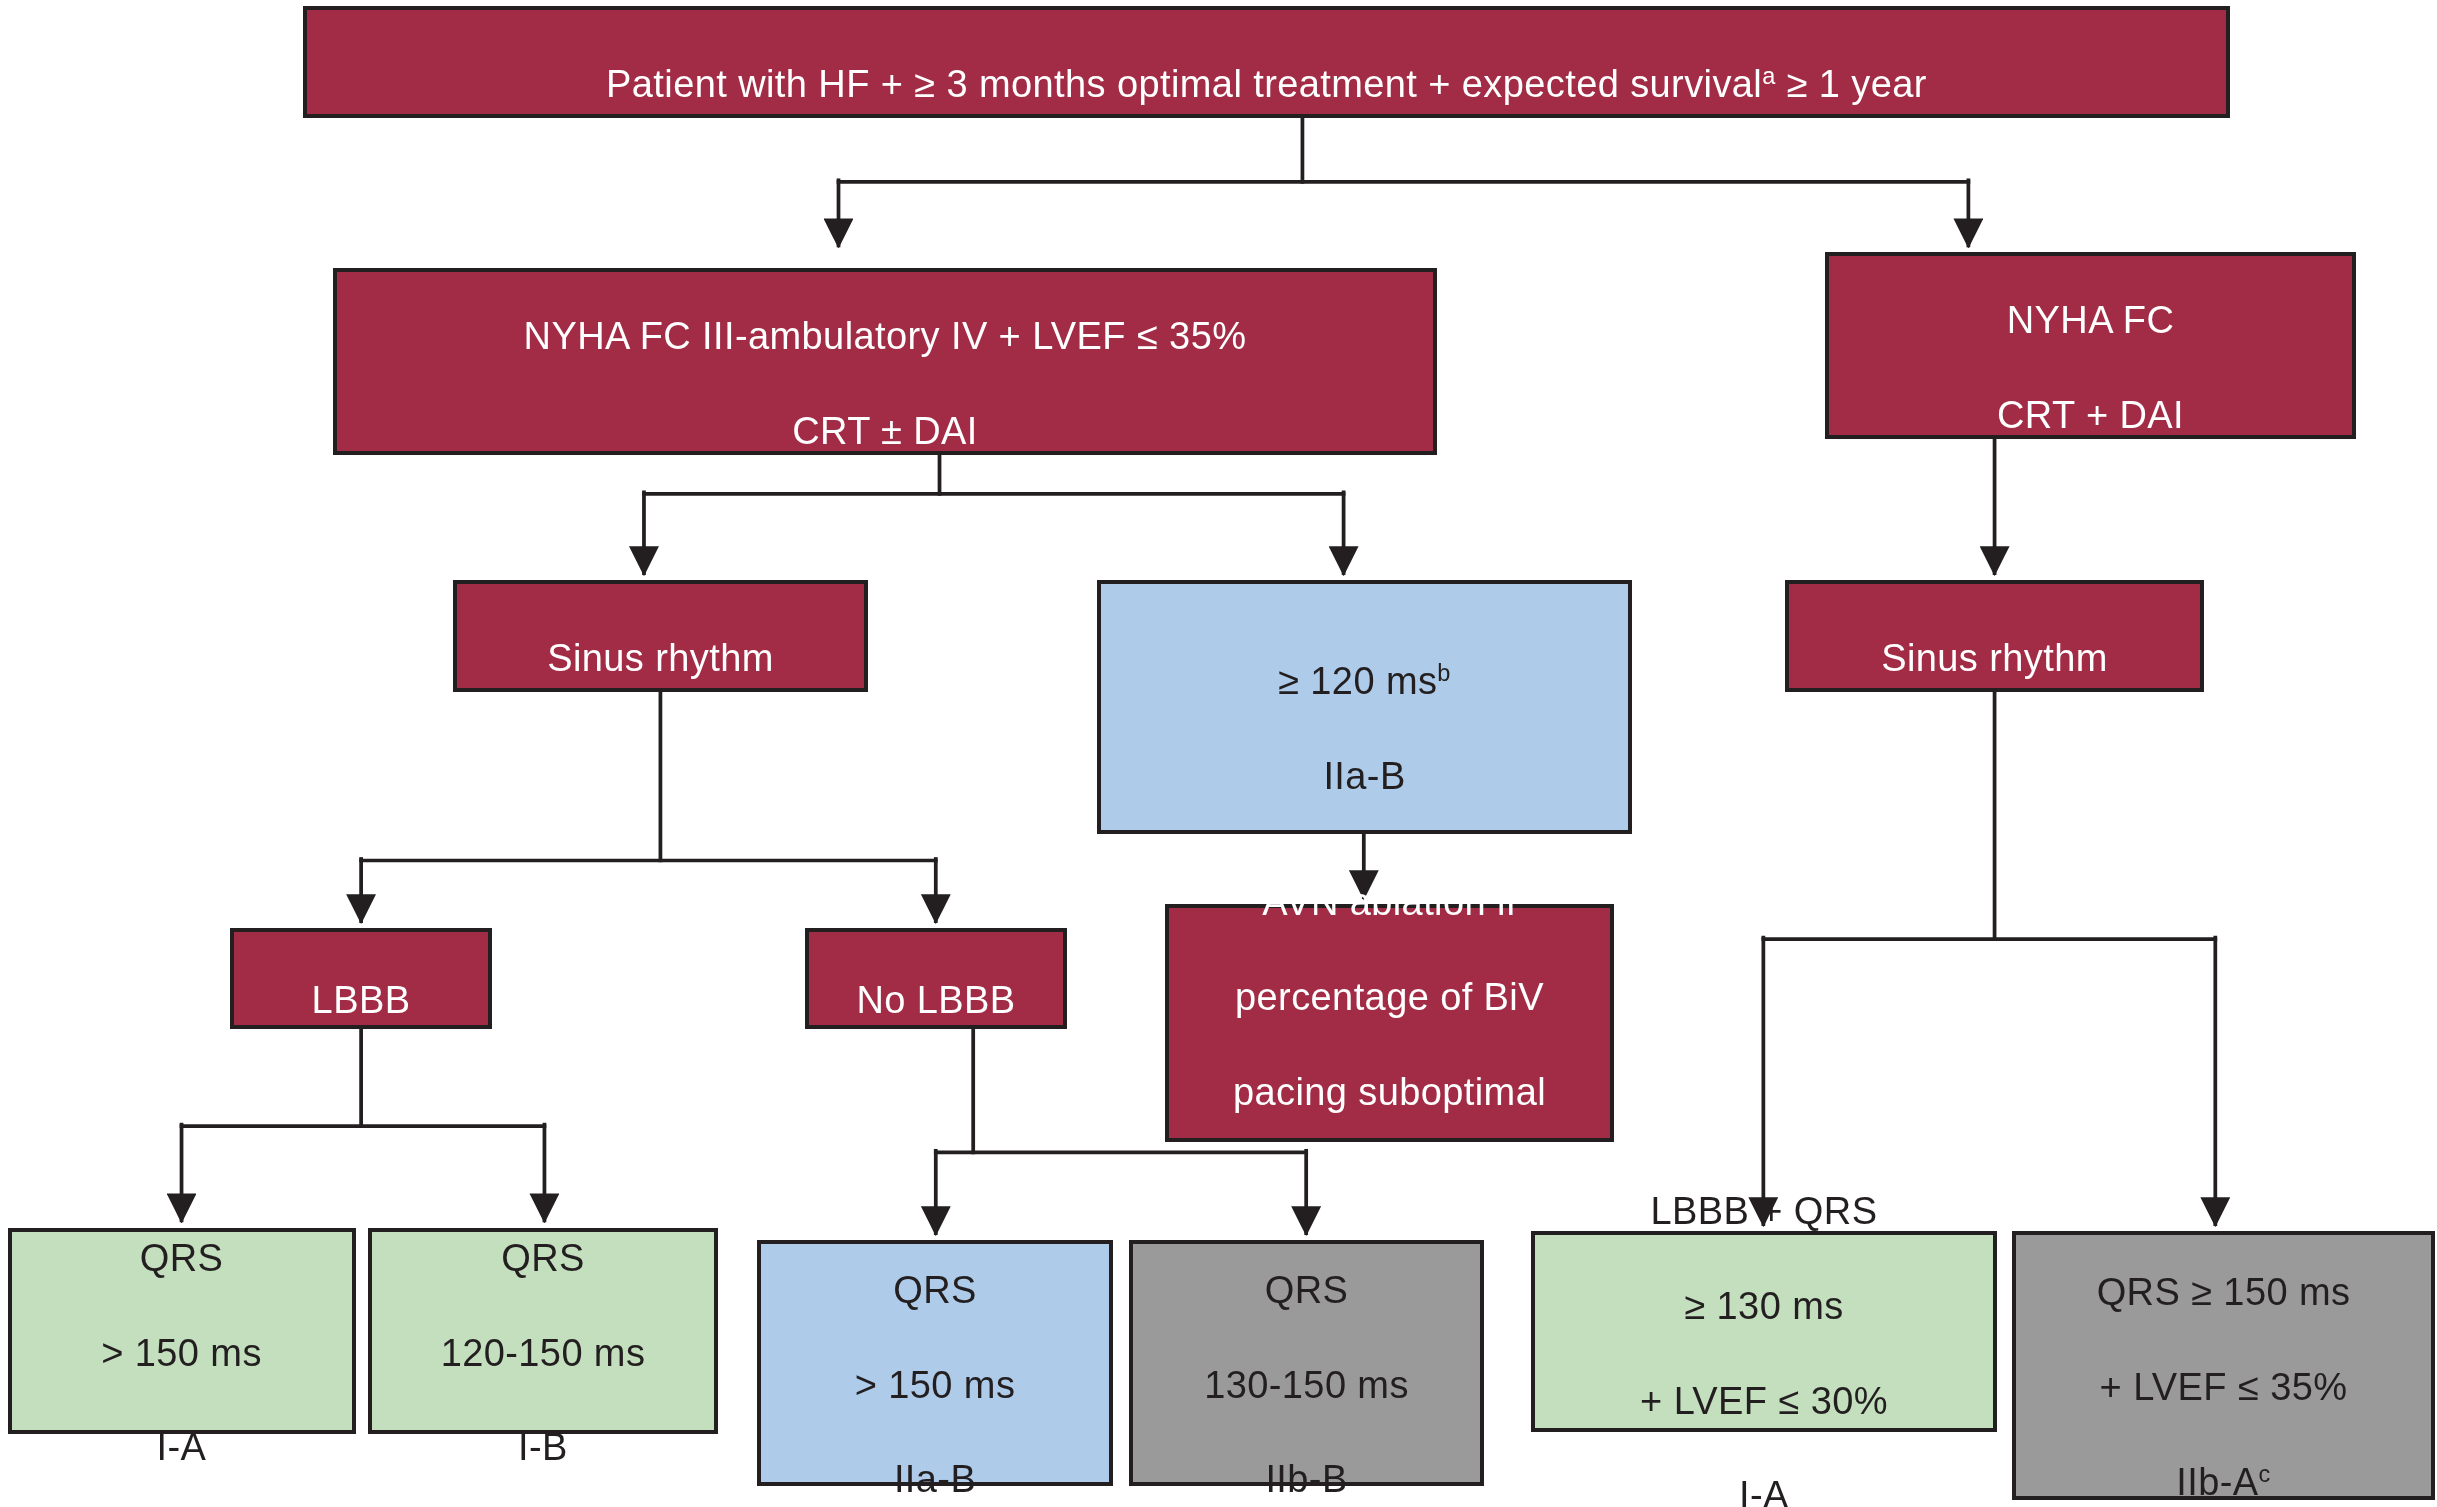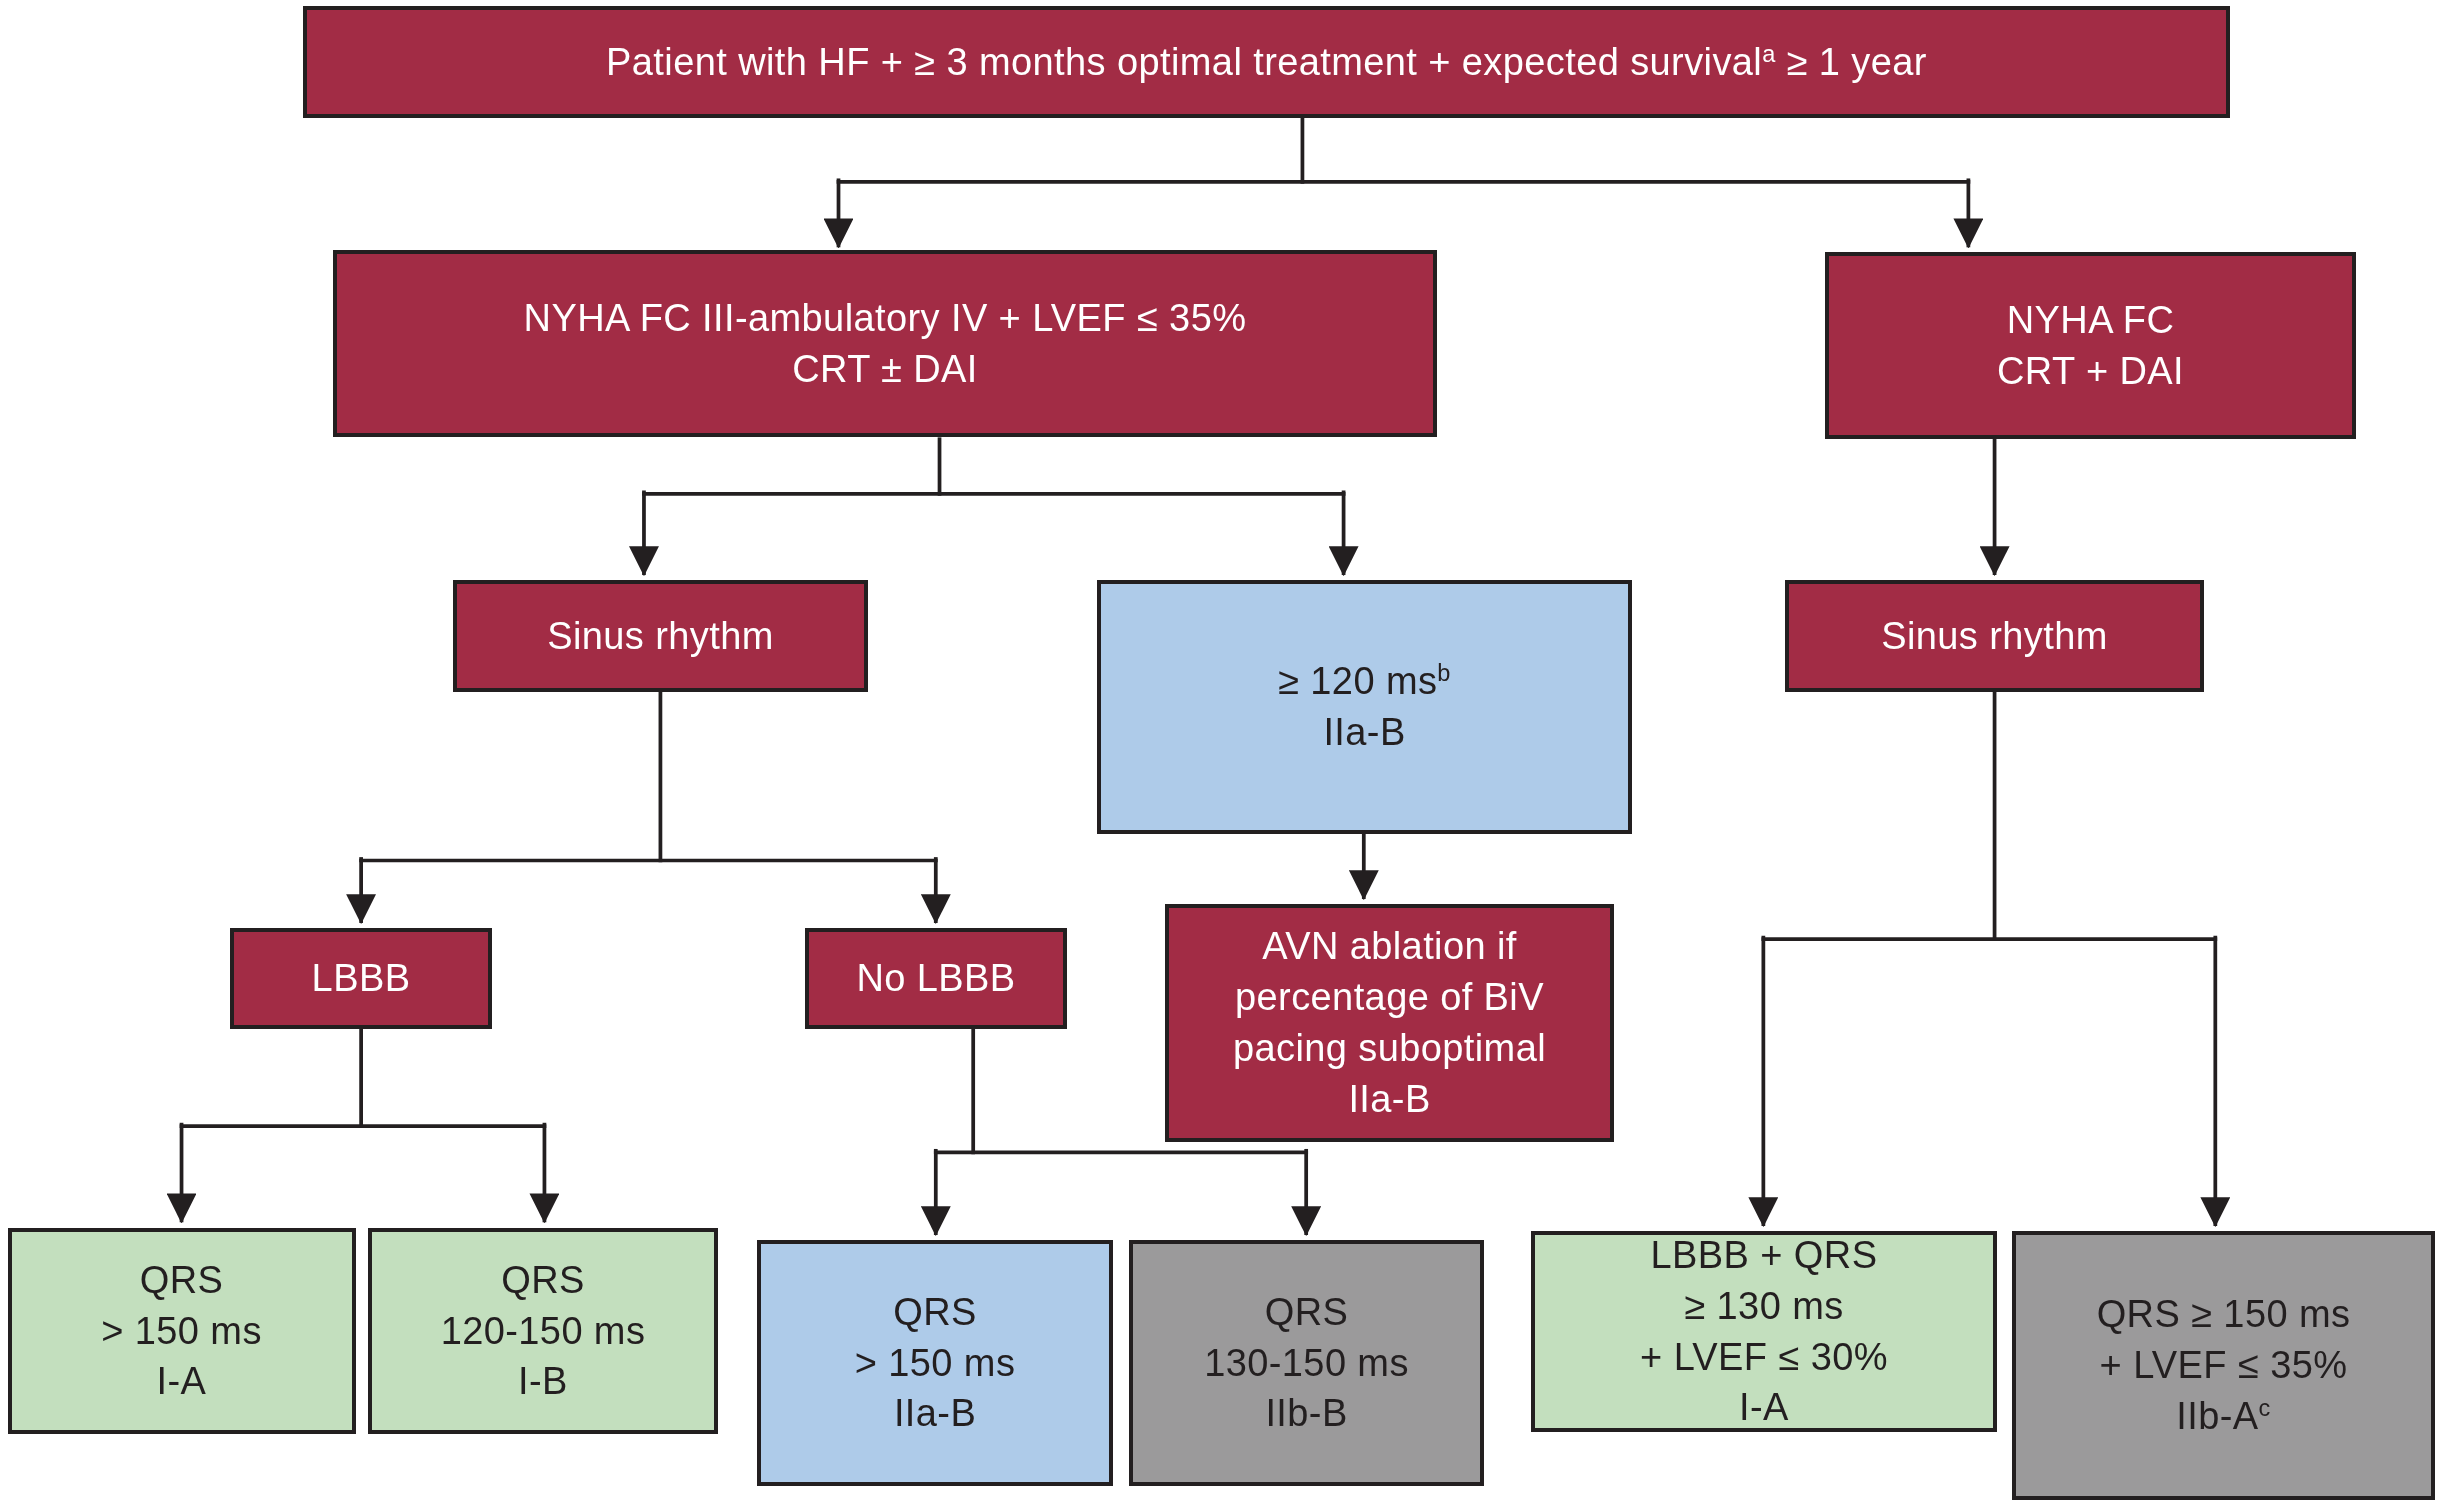--- a/index.html
+++ b/index.html
@@ -42,21 +42,21 @@
     color: var(--text_on_light, #231F20);
   }
   .green {
     background: var(--light_green, #C3DFBE);
     color: var(--text_on_light, #231F20);
   }
   .gray {
     background: var(--gray, #9B9A9B);
     color: var(--text_on_light, #231F20);
   }
-  .line { white-space: nowrap; }
+  .line { white-space: nowrap; margin-top: 44px; }
   .sup {
     font-size: 62%;
     line-height: 0;
     position: relative;
     top: -0.55em;
   }
 </style>
 </head>
 <body>
 
@@ -101,21 +101,21 @@
     <path d="M2356 1255 H2960"></path>
     <path d="M2356 1253 V1636" marker-end="url(#arrow)"></path>
     <path d="M2960 1253 V1636" marker-end="url(#arrow)"></path>
   </g>
 </svg>
 
 <div class="node maroon" style="left:303px;top:6px;width:1927px;height:112px">
   <div class="line"><span>Patient with HF + ≥ 3 months optimal treatment + expected survival</span><span class="sup">a</span><span> ≥ 1 year</span></div>
 </div>
 
-<div class="node maroon" style="left:333px;top:250px;width:1104px;height:187px">
+<div class="node maroon" style="left:333px;top:268px;width:1104px;height:187px">
   <div class="line">NYHA FC III-ambulatory IV + LVEF ≤ 35%</div>
   <div class="line">CRT ± DAI</div>
 </div>
 
 <div class="node maroon" style="left:1825px;top:252px;width:531px;height:187px">
   <div class="line">NYHA FC</div>
   <div class="line">CRT + DAI</div>
 </div>
 
 <div class="node maroon" style="left:453px;top:580px;width:415px;height:112px">

